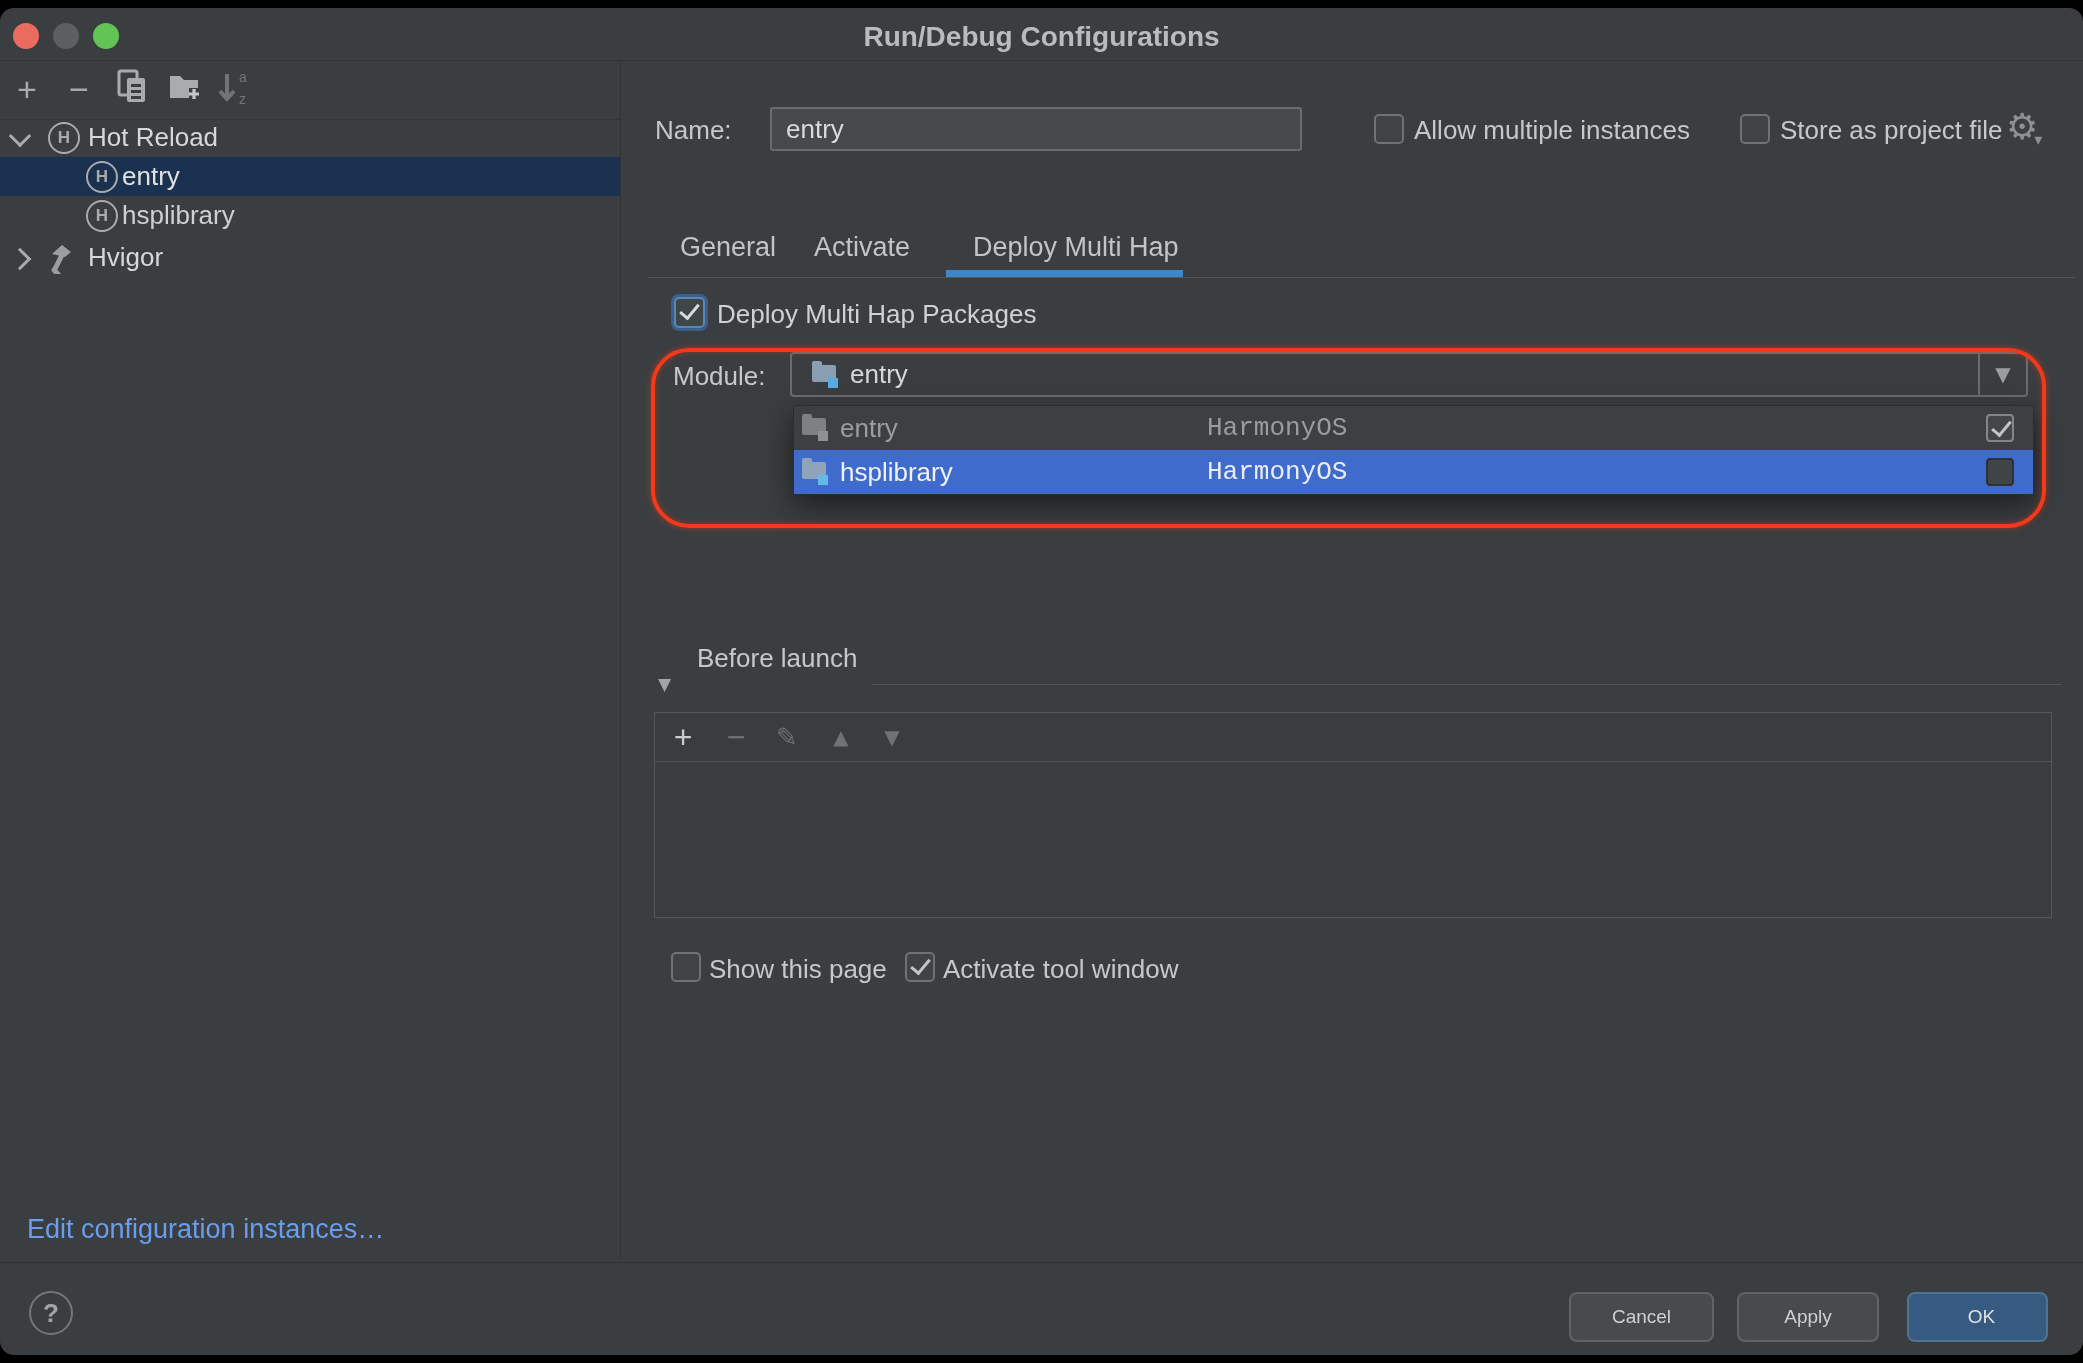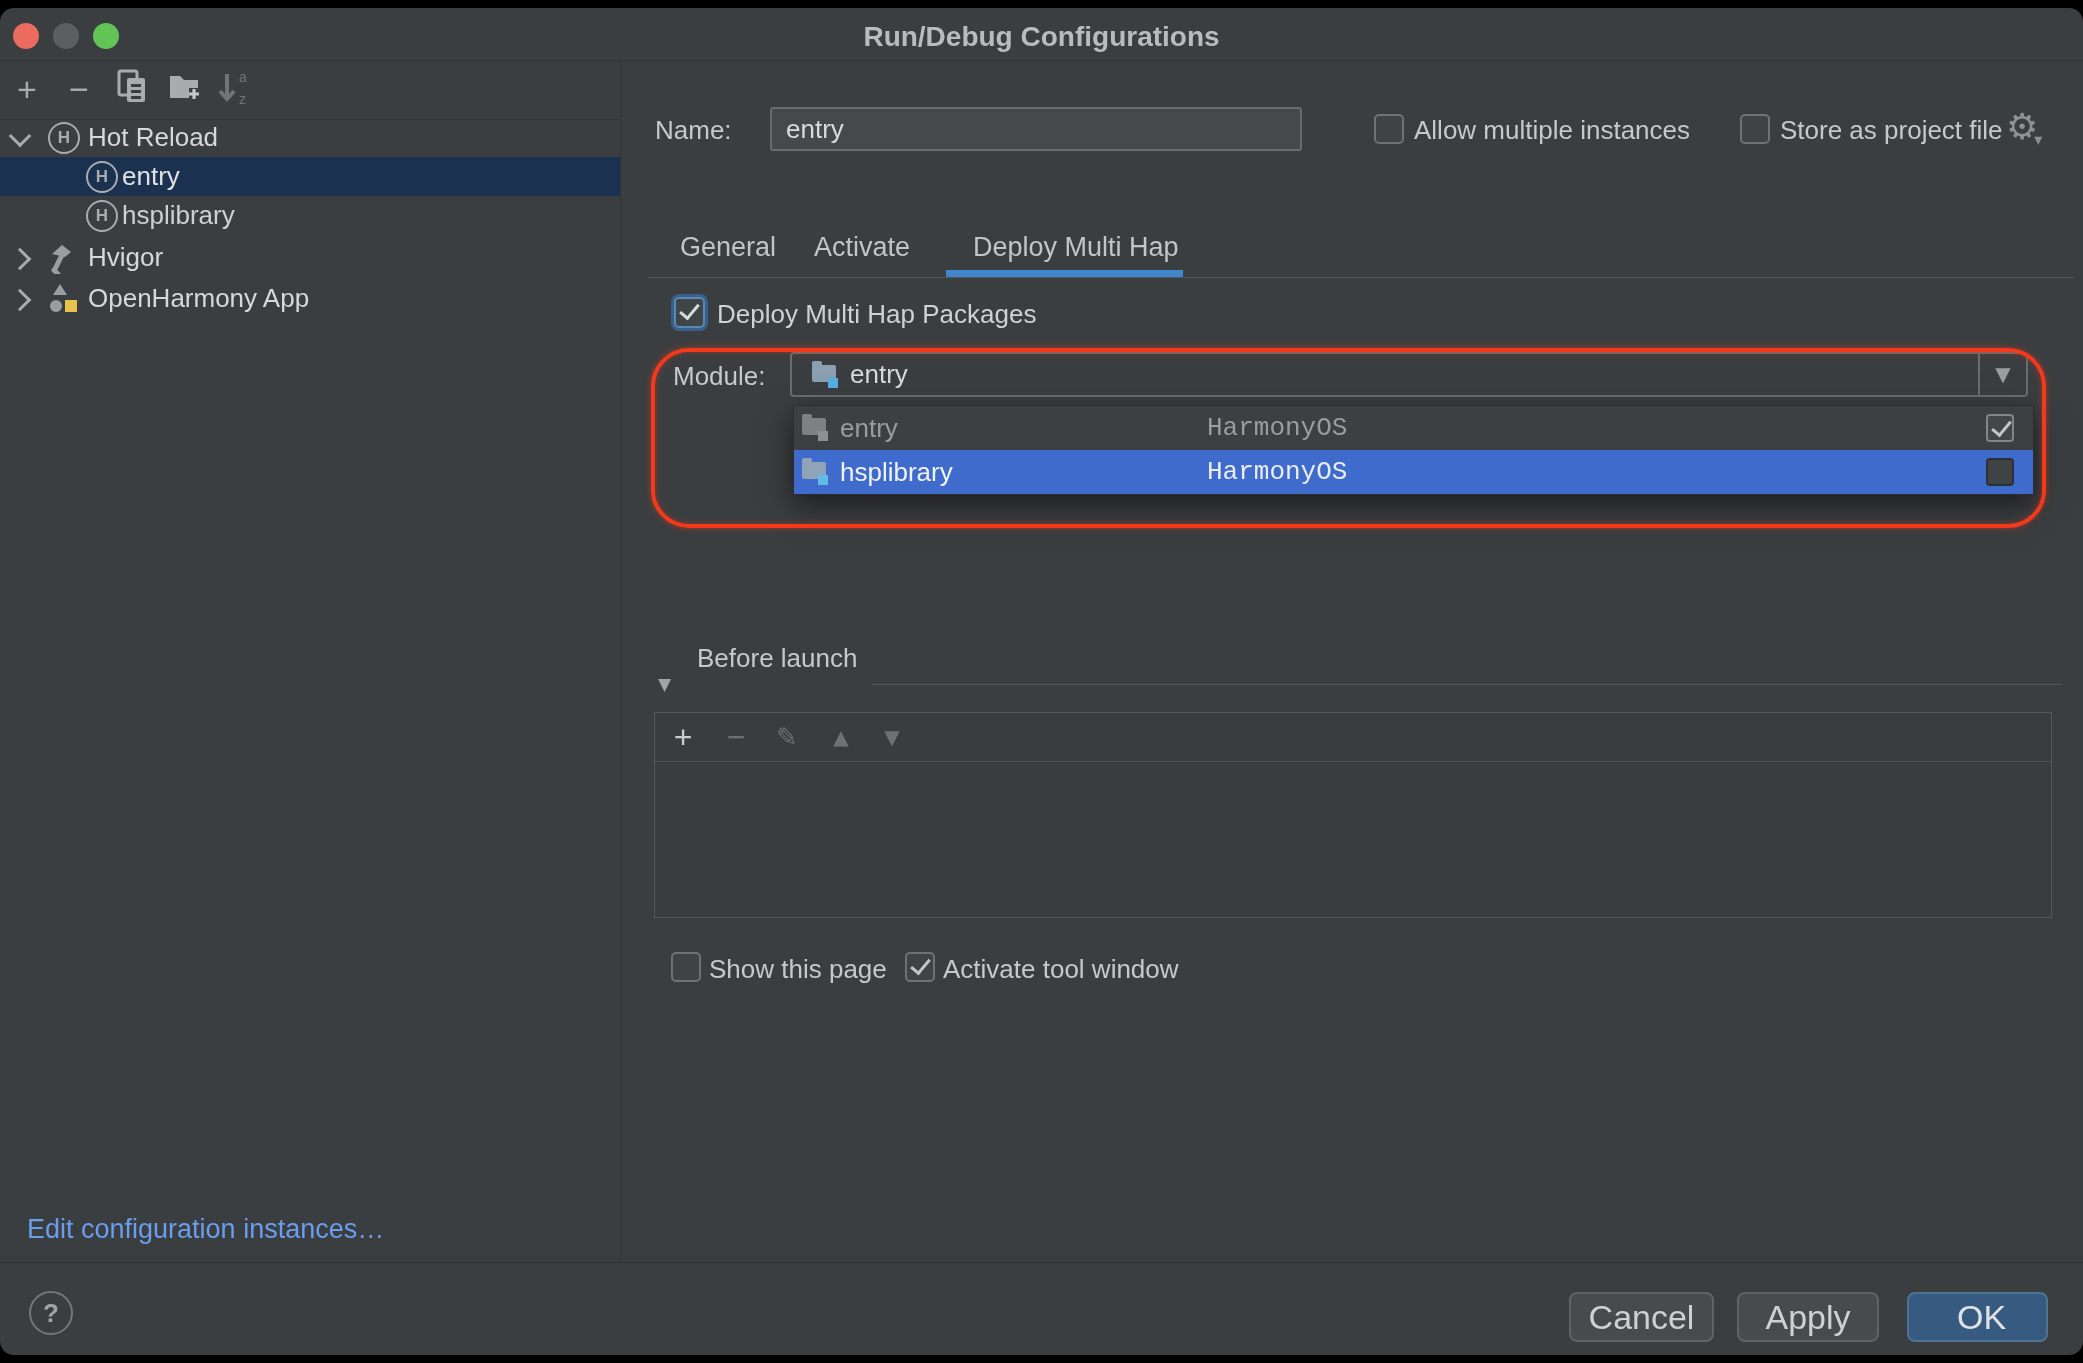--- a/index.html
+++ b/index.html
@@ -58,21 +58,21 @@
     inset 0 0 6px rgba(244,57,27,.4);pointer-events:none;}
   
   #bl-panel{position:absolute;left:654px;top:704px;width:1398px;height:206px;
     border:1px solid #55585a;box-sizing:border-box;background:#3a3d3f;}
   .bl-tb{position:absolute;top:4px;height:40px;width:36px;text-align:center;line-height:40px;
     font-size:32px;color:#c9ccce;}
   .bl-tb.dim2{color:#6f7274;}
   #bl-item{position:absolute;left:0;top:48px;width:100%;height:43px;background:#44484b;}
   
   .btn{position:absolute;top:1284px;height:50px;border-radius:8px;background:#474b4d;
-    border:2px solid #5f6365;box-sizing:border-box;color:#ced0d2;font-size:34px;text-align:center;
+    border:2px solid #5f6365;box-sizing:border-box;color:#ced0d2;font-size:19px;text-align:center;
     line-height:46px;}
   .btn.primary{background:#365a80;border-color:#4f7392;color:#dfe2e4;padding-left:8px;}
   #help-btn{position:absolute;left:29px;top:1283px;width:44px;height:44px;border-radius:50%;
     border:2.5px solid #74777a;box-sizing:border-box;color:#a2a5a7;font-size:26px;font-weight:bold;
     text-align:center;line-height:40px;}
   #edit-templates{position:absolute;left:27px;top:1206px;font-size:27px;color:#6b9ded;}
   .glyph{font-family:"DejaVu Sans",sans-serif;}
   
   .mod-icon{position:relative;width:26px;height:26px;display:inline-block;}
   .mod-icon .folder{position:absolute;left:0;top:3px;width:24px;height:17px;border-radius:2px;}
@@ -145,31 +145,20 @@
   <div class="tree-row" style="top:230px">
     <span class="chev right" style="left:12px"></span>
     <span style="position:absolute;left:48px;top:4px">
       <svg width="32" height="32" viewBox="0 0 32 32">
         <path d="M4 12 L14 3 L23 10 L17 15 Z" fill="#9b9ea0"></path>
         <path d="M13 14 L26 28" stroke="#9b9ea0" stroke-width="5" stroke-linecap="round" transform="rotate(180 19 21) translate(6 -14)"></path>
         <path d="M14 13 L7 27" stroke="#9b9ea0" stroke-width="5" stroke-linecap="round"></path>
       </svg>
     </span>
     <span class="tree-label bold" style="left:88px">Hvigor</span>
-  </div>
-  <div class="tree-row" style="top:271px">
-    <span class="chev right" style="left:12px"></span>
-    <span style="position:absolute;left:48px;top:3px">
-      <svg width="34" height="34" viewBox="0 0 34 34">
-        <path d="M12 2 L19 13 L5 13 Z" fill="#9b9ea0"></path>
-        <circle cx="8" cy="24" r="6" fill="#9b9ea0"></circle>
-        <rect x="17" y="18" width="12" height="12" fill="#e8c14b"></rect>
-      </svg>
-    </span>
-    <span class="tree-label bold" style="left:88px">OpenHarmony App</span>
   </div>
 
   <a id="edit-templates">Edit configuration instances…</a>
 
   <span class="txt abs" style="left:655px;top:107px">Name:</span>
   <input id="name-input" value="entry" style="">
 
   <span class="cb" style="left:1374px;top:106px"></span>
   <span class="txt abs" style="left:1414px;top:107px">Allow multiple instances</span>
   <span class="cb" style="left:1740px;top:106px"></span>

